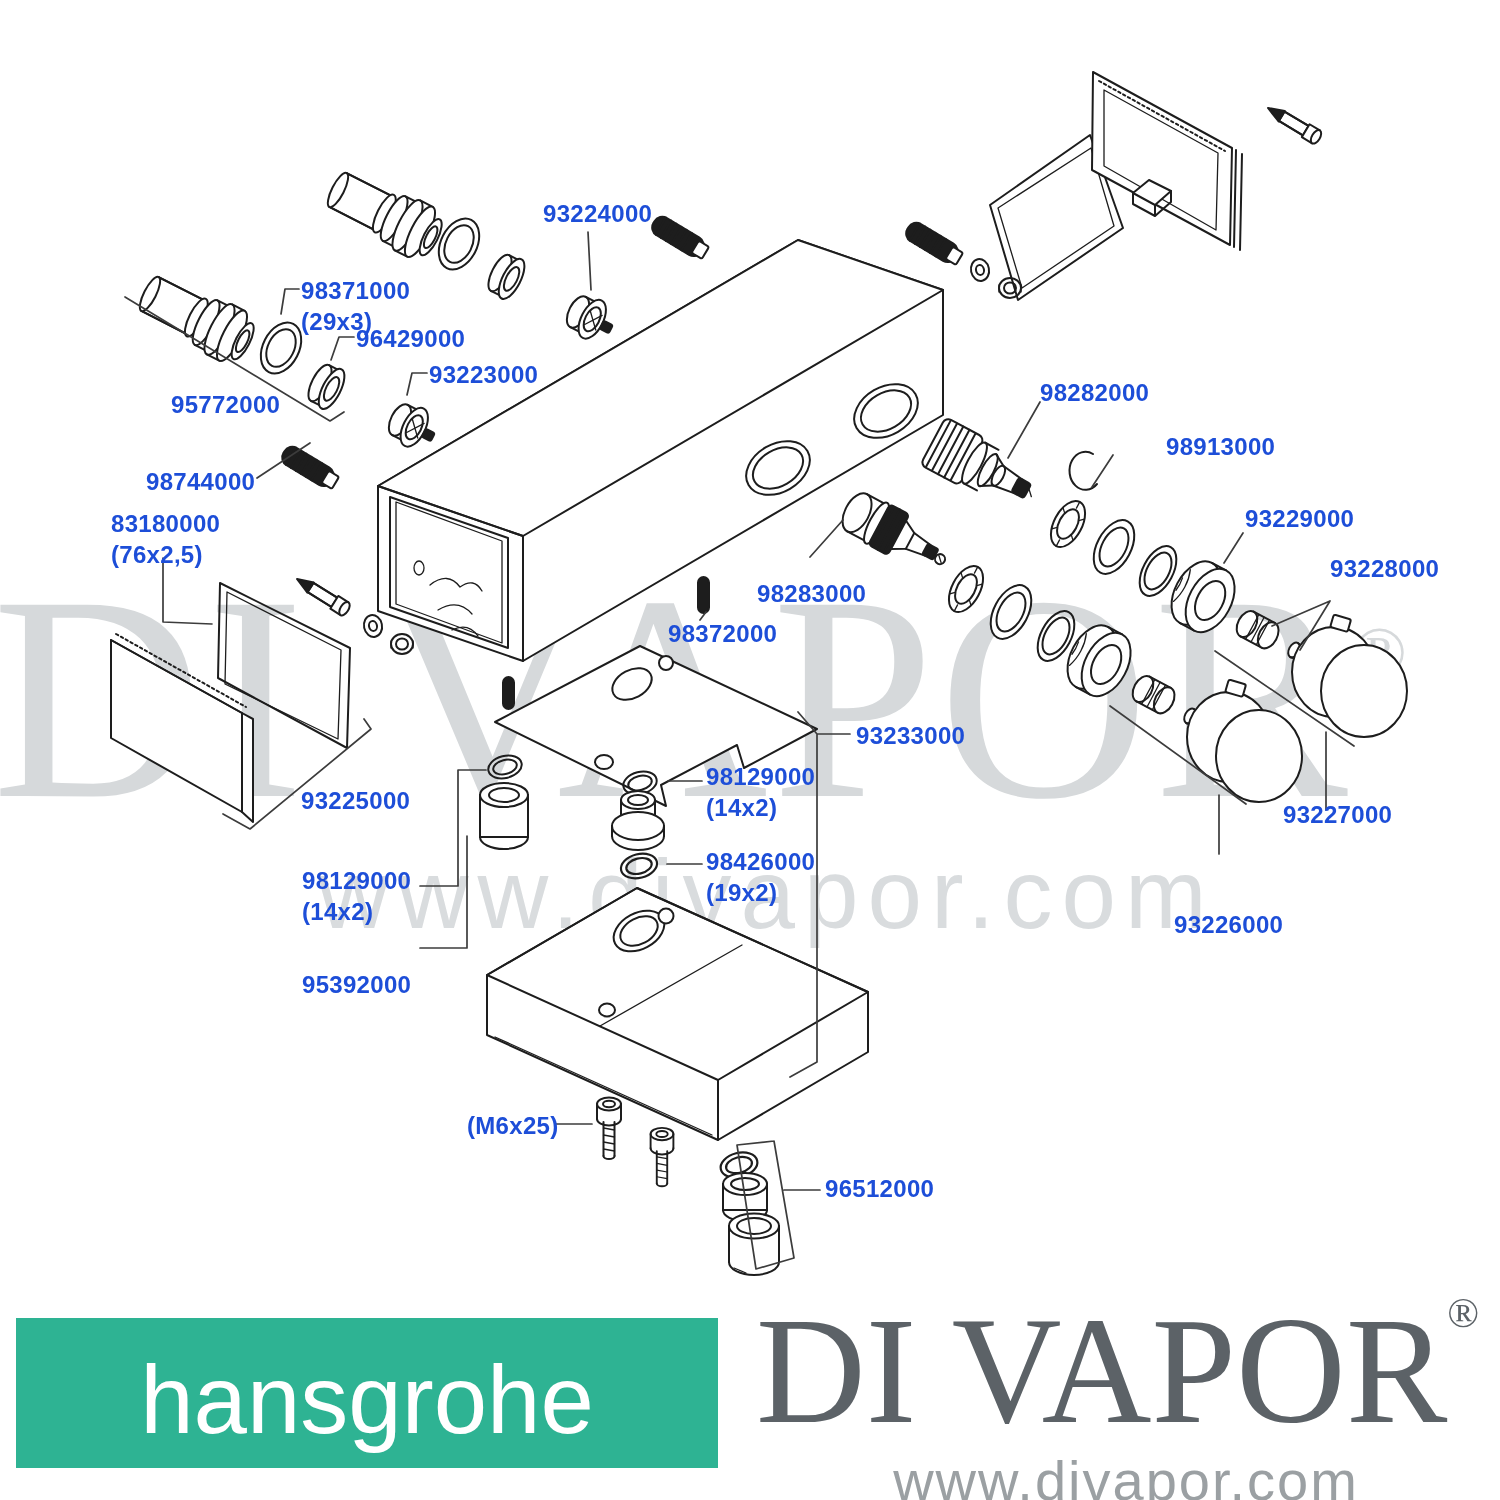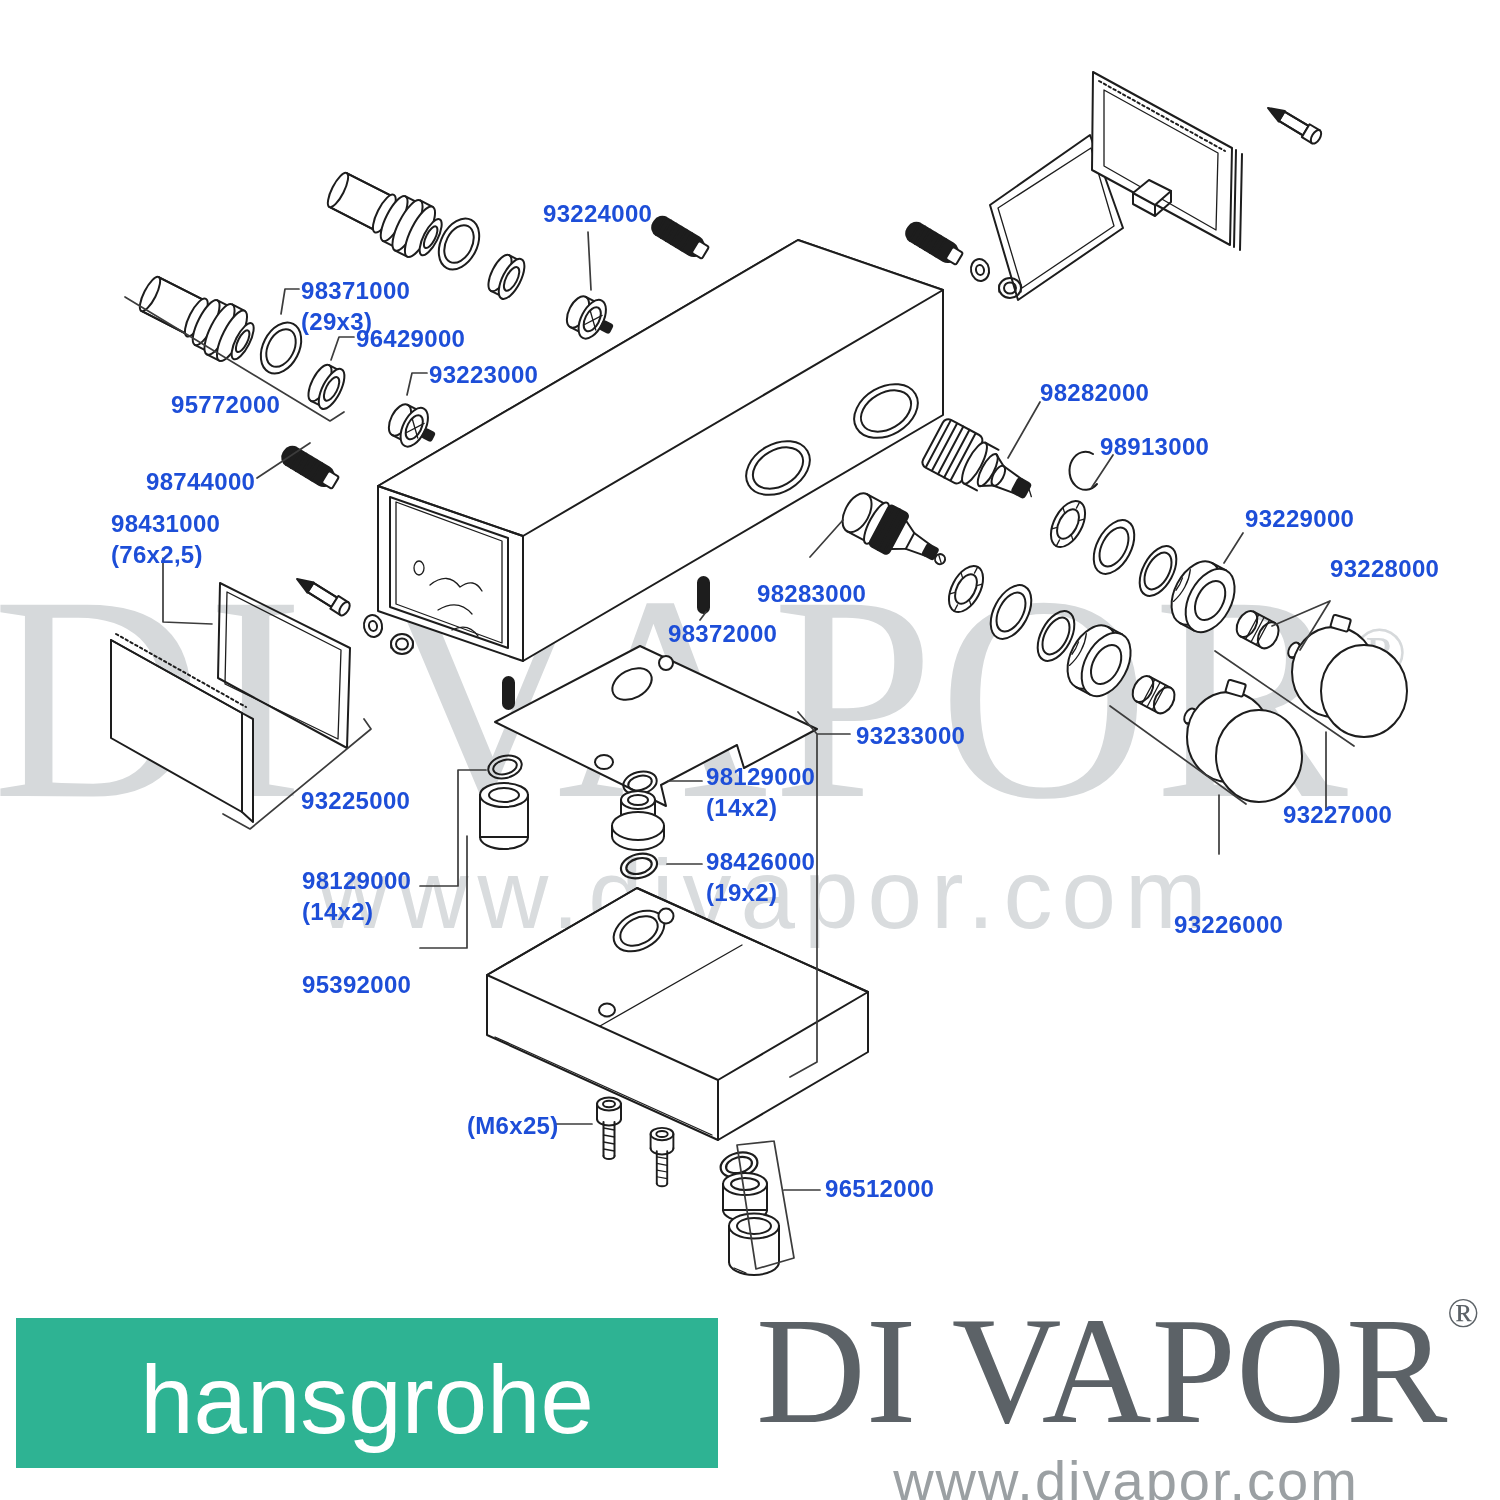--- a/index.html
+++ b/index.html
@@ -374,36 +374,36 @@
   <div class="lbl" style="left:429px;top:359px">
       <div>93223000</div>
     </div>
   <div class="lbl" style="left:171px;top:389px">
       <div>95772000</div>
     </div>
   <div class="lbl" style="left:146px;top:466px">
       <div>98744000</div>
     </div>
   <div class="lbl" style="left:111px;top:508px">
-      <div>98431000</div>
+      <div>83180000</div>
       <div>(76x2,5)</div>
     </div>
   <div class="lbl" style="left:301px;top:785px">
       <div>93225000</div>
     </div>
   <div class="lbl" style="left:668px;top:618px">
       <div>98372000</div>
     </div>
   <div class="lbl" style="left:856px;top:720px">
       <div>93233000</div>
     </div>
   <div class="lbl" style="left:1040px;top:377px">
       <div>98282000</div>
     </div>
-  <div class="lbl" style="left:1100px;top:431px">
+  <div class="lbl" style="left:1166px;top:431px">
       <div>98913000</div>
     </div>
   <div class="lbl" style="left:1245px;top:503px">
       <div>93229000</div>
     </div>
   <div class="lbl" style="left:1330px;top:553px">
       <div>93228000</div>
     </div>
   <div class="lbl" style="left:757px;top:578px">
       <div>98283000</div>

